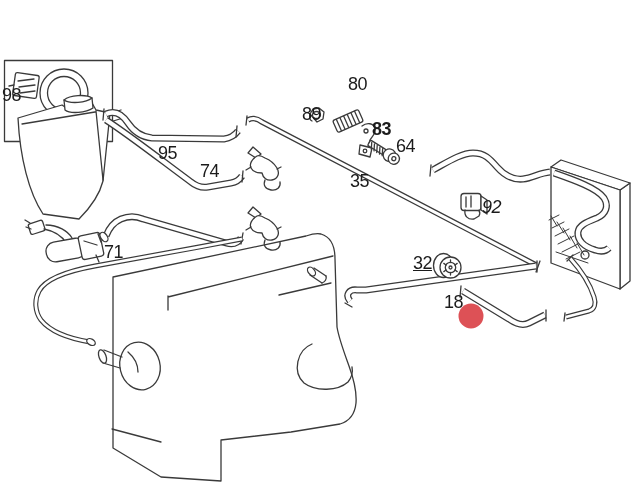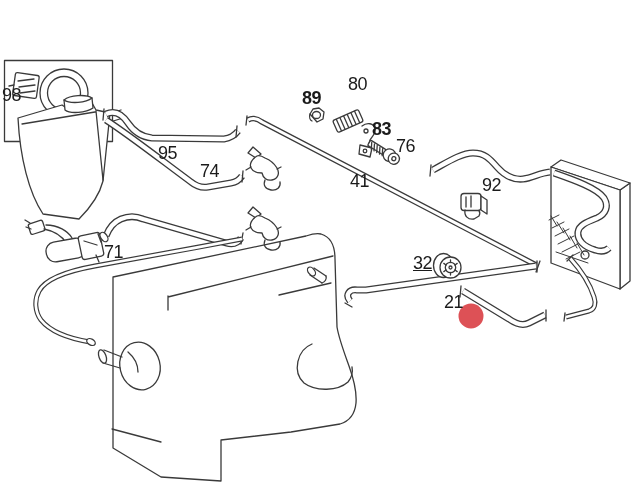--- a/index.html
+++ b/index.html
@@ -202,22 +202,22 @@
         <use href="#h29" class="hi"></use>
     <path class="ln" d="M461,286 L460,297 M546,310 L546,321"></path>
   </g>
 </svg>
 
 <div class="labels">
       <div class="part-label" style="left: 2px; top: 86px;">98</div>
       <div class="part-label" style="left: 158px; top: 117px; margin-top: 27px;">95</div>
       <div class="part-label" style="left: 200px; top: 162px;">74</div>
       <div class="part-label" style="left: 104px; top: 243px;">71</div>
-      <div class="part-label" style="left: 302px; top: 89px; font-weight: bold;">89</div>
+      <div class="part-label" style="left: 302px; top: 105px;">89</div>
       <div class="part-label" style="left: 348px; top: 75px;">80</div>
       <div class="part-label" style="left: 372px; top: 120px; font-weight: bold;">83</div>
-      <div class="part-label" style="left: 396px; top: 137px;">76</div>
-      <div class="part-label" style="left: 350px; top: 172px;">41</div>
-      <div class="part-label" style="left: 482px; top: 176px;">92</div>
+      <div class="part-label" style="left: 396px; top: 137px;">64</div>
+      <div class="part-label" style="left: 350px; top: 172px;">35</div>
+      <div class="part-label" style="left: 482px; top: 198px; font-style: italic;">92</div>
       <div class="part-label" style="left: 413px; top: 254px; text-decoration: underline;">32</div>
-      <div class="part-label" style="left: 444px; top: 293px;">21</div>
+      <div class="part-label" style="left: 444px; top: 293px;">18</div>
     </div>
 </div>
 
 </body></html>

